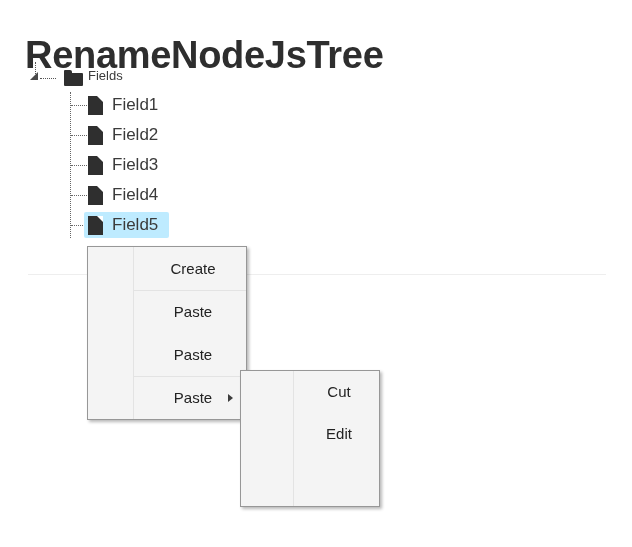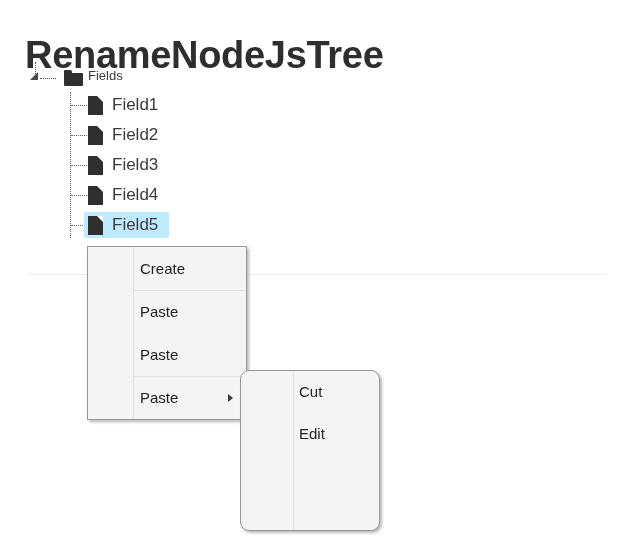--- a/index.html
+++ b/index.html
@@ -192,20 +192,21 @@
 
   
   .ctx-menu {
     position: absolute;
     background: #f4f4f4;
     border: 1px solid #979797;
     box-shadow: 2px 2px 3px rgba(0,0,0,0.28);
     font-size: 15px;
     color: #222222;
     box-sizing: border-box;
+    text-align: center;
   }
   .ctx-menu .icon-rail {
     position: absolute;
     left: 0;
     top: 0;
     bottom: 0;
     width: 45px;
     border-right: 1px solid #e3e3e3;
     pointer-events: none;
   }
@@ -242,22 +243,21 @@
   #main-menu {
     left: 87px;
     top: 246px;
     width: 160px;
     height: 174px;
   }
   #sub-menu {
     left: 240px;
     top: 370px;
     width: 140px;
-    height: 161px;
-    border-radius: 9px;
+    height: 137px;
   }
   #sub-menu .icon-rail { width: 52px; }
   #sub-menu .ctx-item { padding-left: 58px; height: 42px; line-height: 42px; }
 </style>
 </head>
 <body>
 
 <h1 class="page-title">RenameNodeJsTree</h1>
 
 <div class="tree">

